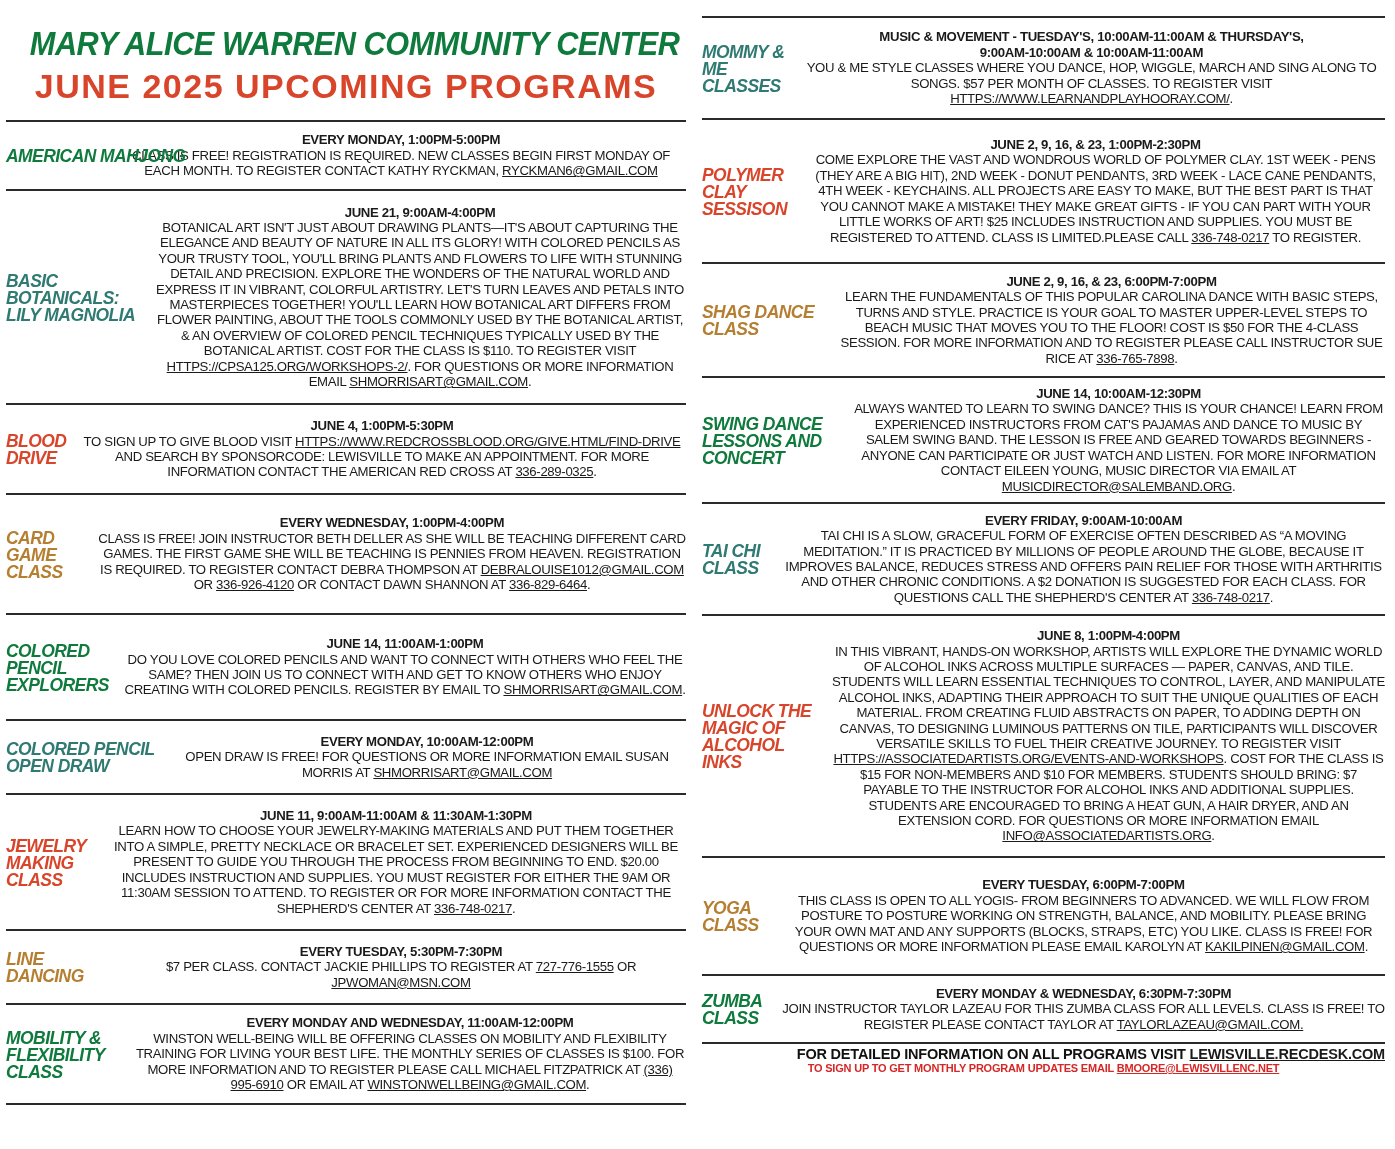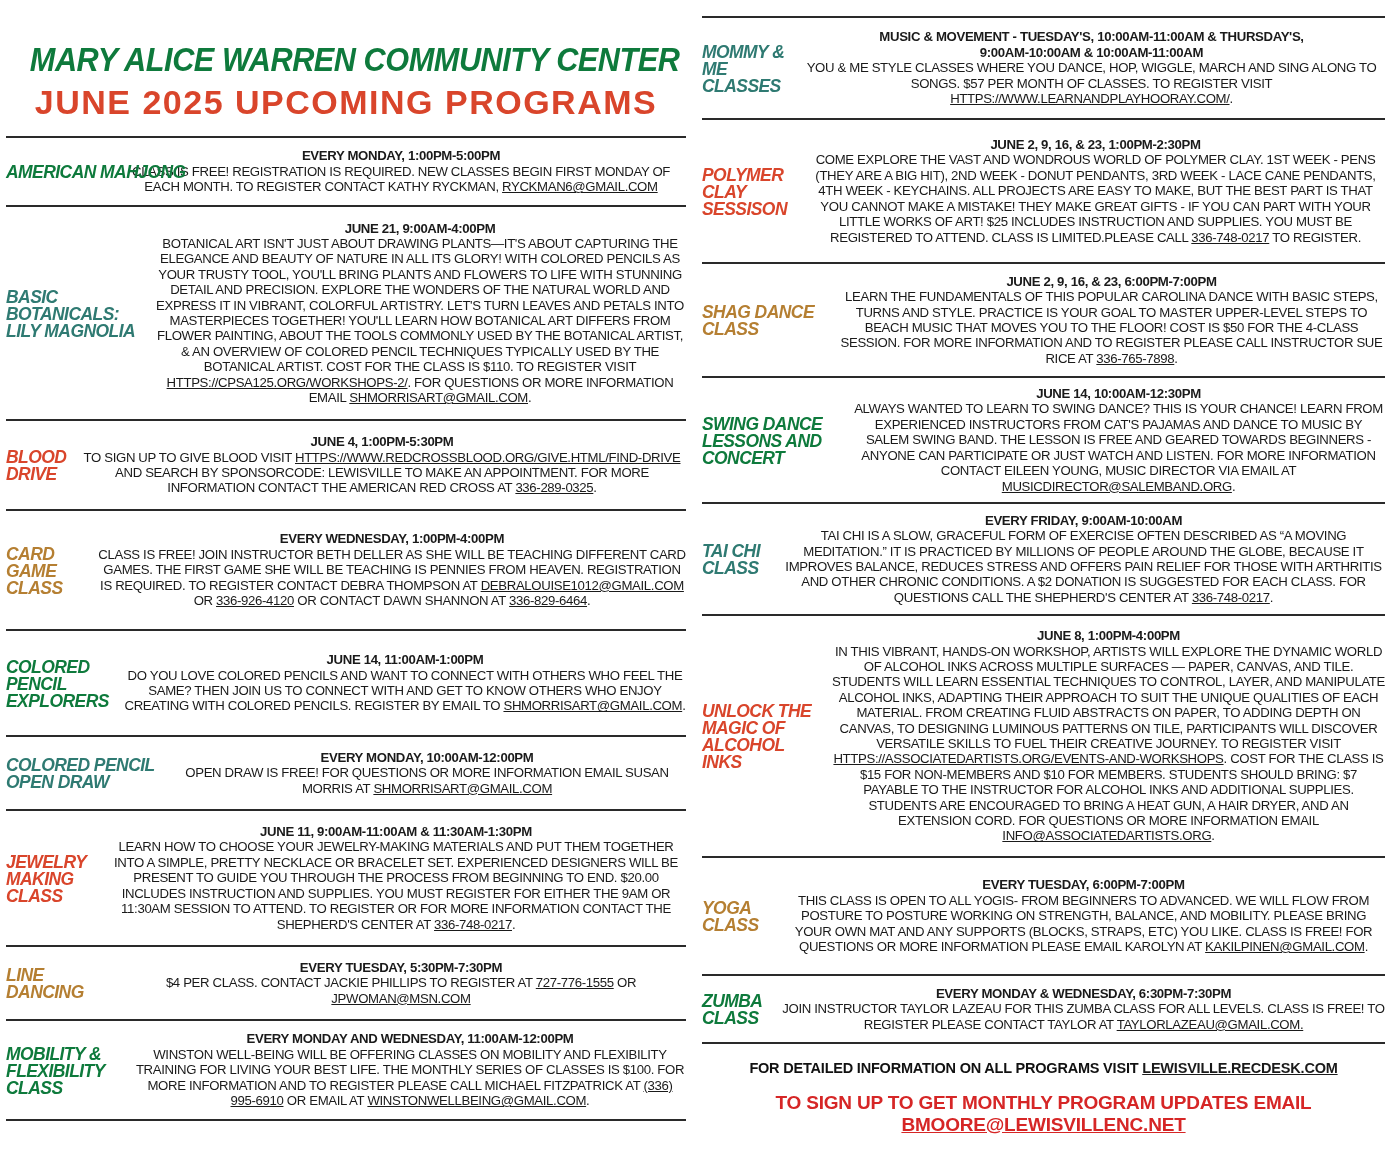--- a/index.html
+++ b/index.html
@@ -1,39 +1,39 @@
 <!DOCTYPE html>
 <html><head>
 <meta charset="utf-8">
 <style>
   html, body { margin: 0; padding: 0; background: #ffffff; }
   body { width: 1395px; height: 1149px; position: relative; overflow: hidden; font-family: "Liberation Sans", sans-serif; color: #1a1a1a; }
   .col { position: absolute; top: 0; }
   .col-left { left: 6px; width: 680px; }
   .col-right { left: 702px; width: 683px; }
 
-  .header { text-align: center; padding-top: 40px; height: 96px; }
+  .header { text-align: center; padding-top: 24px; height: 96px; }
   .main-title { font-family: "Liberation Sans", sans-serif; font-weight: bold; font-style: italic; color: #0e7a3c; font-size: 33px; letter-spacing: -0.5px; line-height: 40px; transform: scaleX(0.93); transform-origin: center; white-space: nowrap; }
   .sub-title { font-family: "Liberation Sans", sans-serif; font-weight: bold; color: #d9452b; font-size: 34px; letter-spacing: 1.5px; line-height: 40px; margin-top: 2px; }
 
   .rule { height: 0; border-top: 2.5px solid #2a2a2a; }
   .entry { display: flex; align-items: center; position: relative; }
   .entry-title { flex: 0 0 auto; font-family: "Liberation Sans", sans-serif; font-weight: bold; font-style: italic; text-transform: uppercase; font-size: 19px; line-height: 17px; letter-spacing: -0.6px; transform: scaleX(0.92); transform-origin: left center; white-space: nowrap; }
   .entry-body { flex: 1 1 auto; text-align: center; font-family: "Liberation Sans", sans-serif; font-size: 13.2px; line-height: 15.4px; letter-spacing: -0.35px; color: #1a1a1a; }
   .when { font-weight: bold; display: block; }
   .desc { display: inline; margin-top: 48px; }
   .link { text-decoration: underline; color: #1a1a1a; }
 
   .c-green { color: #0e7a3c; }
   .c-teal { color: #2f7a72; }
   .c-red { color: #d9452b; }
   .c-gold { color: #b57f32; }
 
-  .footer1 { text-align: center; font-weight: bold; font-size: 14.5px; letter-spacing: -0.2px; color: #111; margin-top: 16px; }
-  .footer2 { text-align: center; font-weight: bold; font-size: 19px; letter-spacing: -0.2px; color: #d62626; margin-top: 16px; }
+  .footer1 { text-align: right; font-weight: bold; font-size: 14.5px; letter-spacing: -0.2px; color: #111; margin-top: 2px; }
+  .footer2 { text-align: center; font-weight: bold; font-size: 11px; letter-spacing: -0.2px; color: #d62626; }
   .footer2 .link { color: #d62626; }
 </style>
 </head>
 <body>
 
 <div class="col col-left">
   <div class="header">
     <div class="main-title">MARY ALICE WARREN COMMUNITY CENTER</div>
     <div class="sub-title">JUNE 2025 UPCOMING PROGRAMS</div>
   </div>
@@ -100,21 +100,21 @@
       <span class="when">JUNE 11, 9:00AM-11:00AM &amp; 11:30AM-1:30PM</span>
       <span class="desc">LEARN HOW TO CHOOSE YOUR JEWELRY-MAKING MATERIALS AND PUT THEM TOGETHER INTO A SIMPLE, PRETTY NECKLACE OR BRACELET SET. EXPERIENCED DESIGNERS WILL BE PRESENT TO GUIDE YOU THROUGH THE PROCESS FROM BEGINNING TO END. $20.00 INCLUDES INSTRUCTION AND SUPPLIES. YOU MUST REGISTER FOR EITHER THE 9AM OR 11:30AM SESSION TO ATTEND. TO REGISTER OR FOR MORE INFORMATION CONTACT THE SHEPHERD'S CENTER AT </span><a class="link">336-748-0217</a><span>.</span>
     </div>
   </div>
   <div class="rule"></div>
 
   <div class="entry" style="height:72px;">
     <div class="entry-title c-gold" style="width:110px; white-space:normal;">LINE DANCING</div>
     <div class="entry-body">
       <span class="when">EVERY TUESDAY, 5:30PM-7:30PM</span>
-      <span class="desc">$4 PER CLASS. CONTACT JACKIE PHILLIPS TO REGISTER AT </span><a class="link">727-776-1555</a><span> OR </span><a class="link">JPWOMAN@MSN.COM</a>
+      <span class="desc">$7 PER CLASS. CONTACT JACKIE PHILLIPS TO REGISTER AT </span><a class="link">727-776-1555</a><span> OR </span><a class="link">JPWOMAN@MSN.COM</a>
     </div>
   </div>
   <div class="rule"></div>
 
   <div class="entry" style="height:98px;">
     <div class="entry-title c-green" style="width:128px; white-space:normal;">MOBILITY &amp; FLEXIBILITY CLASS</div>
     <div class="entry-body">
       <span class="when">EVERY MONDAY AND WEDNESDAY, 11:00AM-12:00PM</span>
       <span class="desc">WINSTON WELL-BEING WILL BE OFFERING CLASSES ON MOBILITY AND FLEXIBILITY TRAINING FOR LIVING YOUR BEST LIFE. THE MONTHLY SERIES OF CLASSES IS $100. FOR MORE INFORMATION AND TO REGISTER PLEASE CALL MICHAEL FITZPATRICK AT </span><a class="link">(336) 995-6910</a><span> OR EMAIL AT </span><a class="link">WINSTONWELLBEING@GMAIL.COM</a><span>.</span>
     </div>

